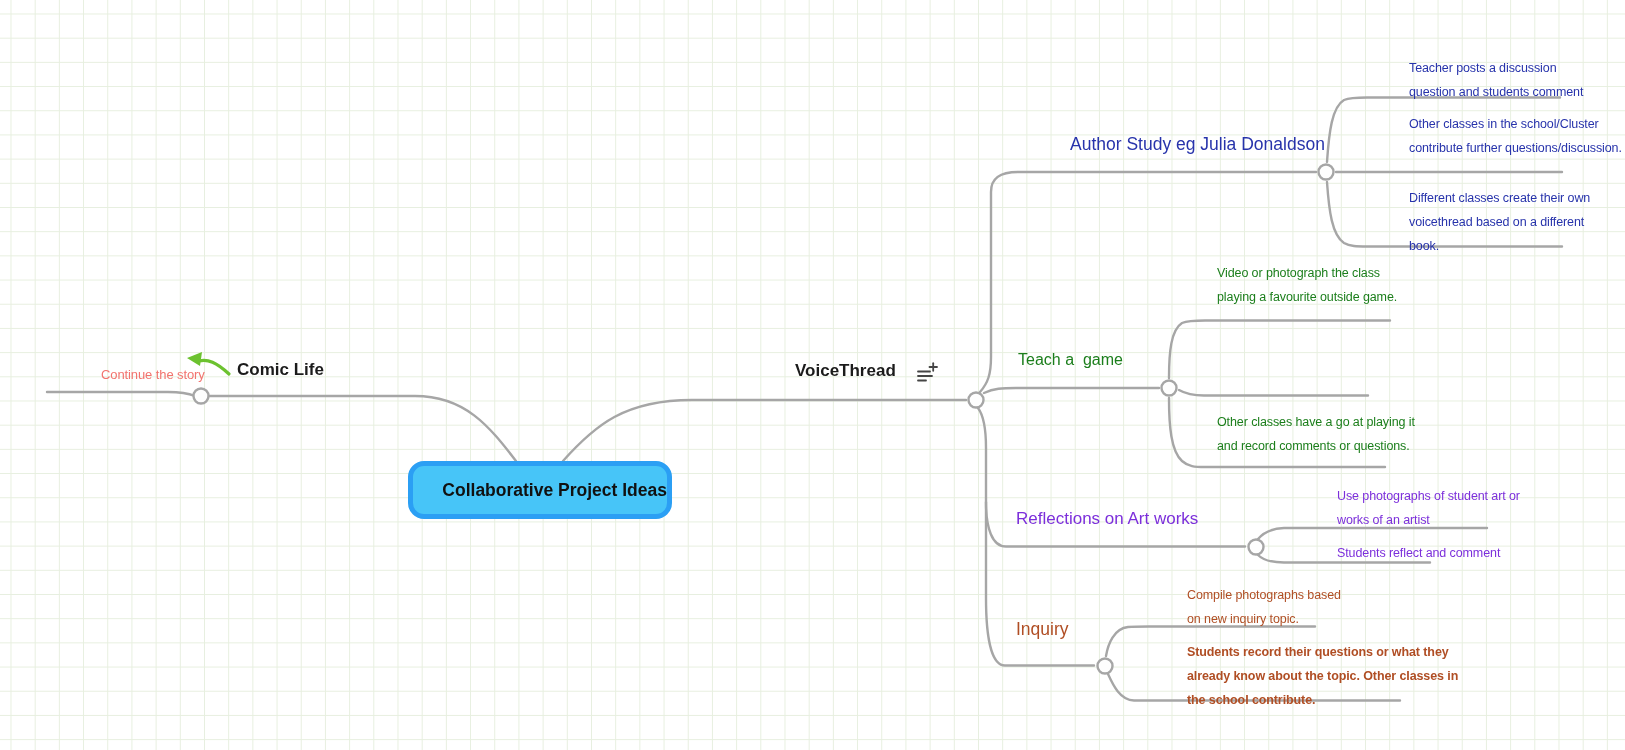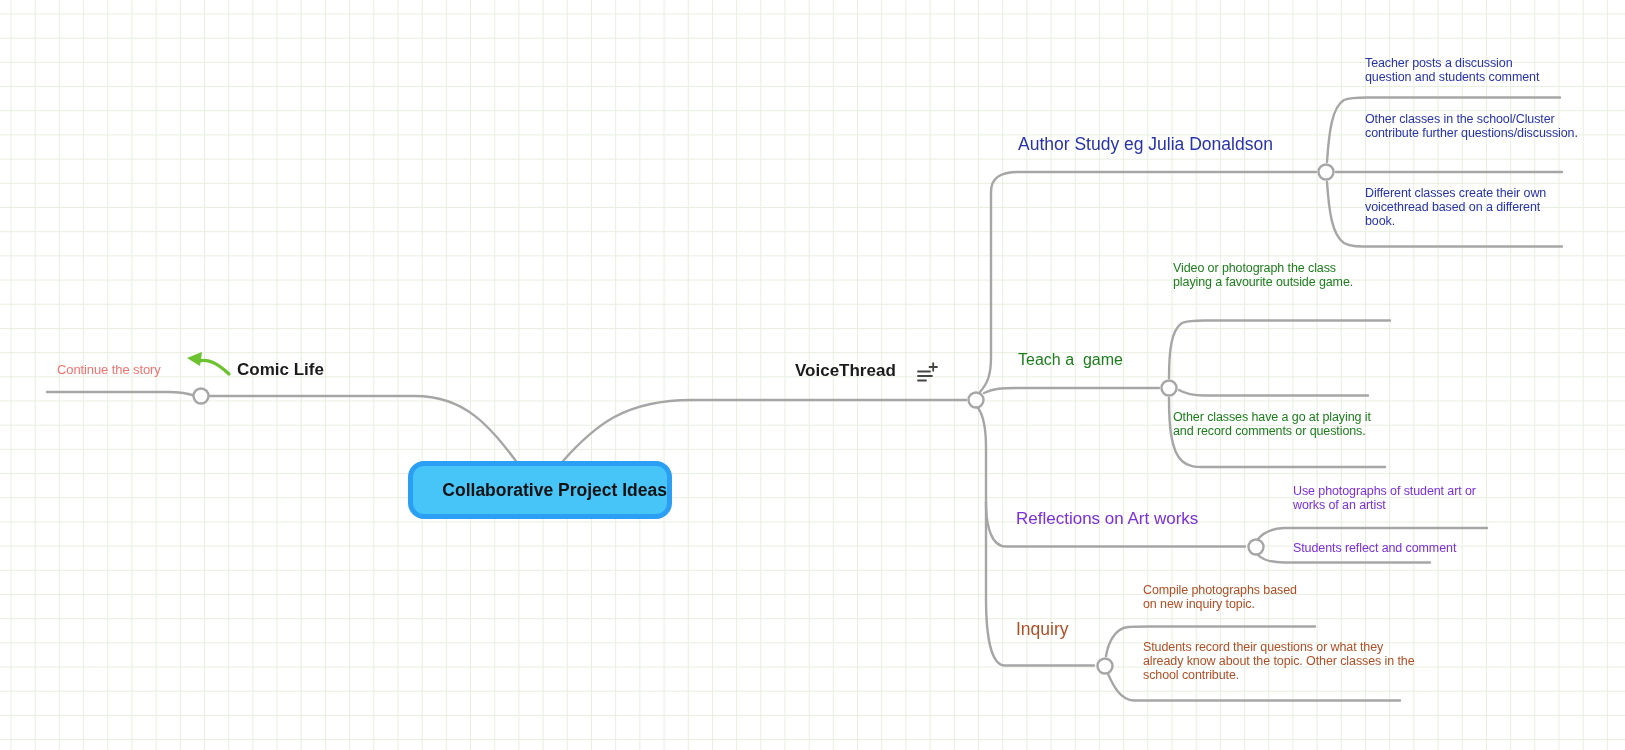--- a/index.html
+++ b/index.html
@@ -20,21 +20,21 @@
     background:#47c5f8;border:5px solid #2b9ff4;border-radius:16px;
     display:flex;align-items:center;justify-content:flex-end;
     font-size:17.5px;font-weight:bold;color:#111;cursor:pointer;
   }
   .main-topic{font-size:17px;font-weight:bold;color:#1b1b1b;cursor:pointer;}
   .topic{font-size:17px;cursor:pointer;}
   .topic-author{color:#2733ab;font-size:17.5px;}
   .topic-teach{color:#1b7e1b;font-size:16px;}
   .topic-reflect{color:#7c2fdb;font-size:17px;}
   .topic-inquiry{color:#b04e24;font-size:17.5px;}
-  .note{font-size:12.5px;line-height:14px;letter-spacing:-0.1px;cursor:pointer;}
+  .note{font-size:12.5px;line-height:24px;letter-spacing:-0.1px;cursor:pointer;margin-left:44px;}
   .note-author{color:#2733ab;}
   .note-teach{color:#1b7e1b;}
   .note-reflect{color:#7c2fdb;}
   .note-inquiry{color:#b04e24;}
   .note-comic{color:#f2736e;font-size:13px;}
 </style>
 </head>
 <body>
 
 <div id="canvas">
@@ -89,30 +89,30 @@
 
   <div class="root-node">
     <span>Collaborative Project Ideas</span>
   </div>
 
   <div class="lbl note note-comic" style="left:57px;top:363px;text-align:right;">Continue the story</div>
   <div class="lbl main-topic" style="left:237px;top:360px;">Comic Life</div>
 
   <div class="lbl main-topic" style="left:795px;top:361px;">VoiceThread</div>
 
-  <div class="lbl topic topic-author" style="left:1018px;top:134px;">Author Study eg Julia Donaldson</div>
+  <div class="lbl topic topic-author" style="left:1070px;top:134px;">Author Study eg Julia Donaldson</div>
   <div class="lbl note note-author" style="left:1365px;top:56px;width:190px;">Teacher posts a discussion question and students comment</div>
   <div class="lbl note note-author" style="left:1365px;top:112px;width:216px;">Other classes in the school/Cluster contribute further questions/discussion.</div>
   <div class="lbl note note-author" style="left:1365px;top:186px;width:206px;">Different classes create their own voicethread based on a different book.</div>
 
   <div class="lbl topic topic-teach" style="left:1018px;top:351px;">Teach a  game</div>
   <div class="lbl note note-teach" style="left:1173px;top:261px;width:186px;">Video or photograph the class playing a favourite outside game.</div>
   <div class="lbl note note-teach" style="left:1173px;top:410px;width:210px;">Other classes have a go at playing it and record comments or questions.</div>
 
   <div class="lbl topic topic-reflect" style="left:1016px;top:509px;">Reflections on Art works</div>
   <div class="lbl note note-reflect" style="left:1293px;top:484px;width:192px;">Use photographs of student art or works of an artist</div>
   <div class="lbl note note-reflect" style="left:1293px;top:541px;width:240px;">Students reflect and comment</div>
 
   <div class="lbl topic topic-inquiry" style="left:1016px;top:619px;">Inquiry</div>
   <div class="lbl note note-inquiry" style="left:1143px;top:583px;width:162px;">Compile photographs based on new inquiry topic.</div>
-  <div class="lbl note note-inquiry" style="left:1143px;top:640px;width:282px;">Students record their questions or what they already know about the topic. Other classes in the school contribute.</div>
+  <div class="lbl note note-inquiry" style="left:1143px;top:640px;width:282px;font-weight:bold;">Students record their questions or what they already know about the topic. Other classes in the school contribute.</div>
 
 </div>
 
 </body></html>

